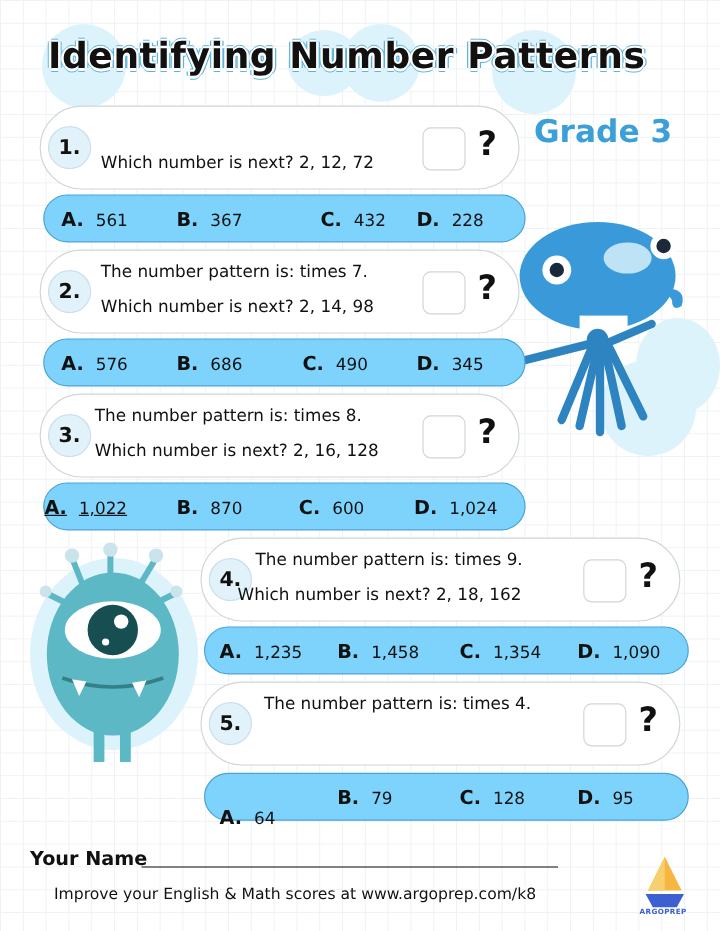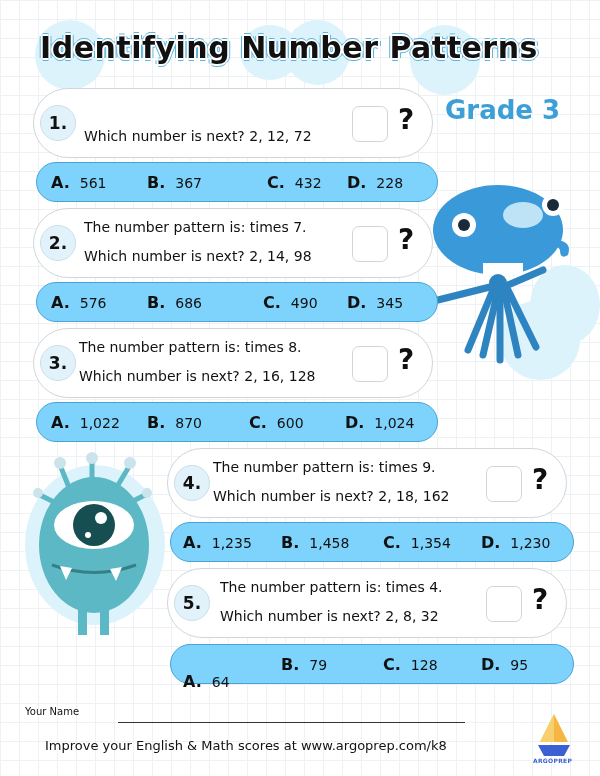--- a/index.html
+++ b/index.html
@@ -36,21 +36,21 @@
     position:absolute; top:17px; width:34px; height:34px; border:1.5px solid #cfd6da;
     border-radius:7px; background:#fff;
   }
   .qmark { position:absolute; top:14px; font-size:28px; font-weight:bold; }
   .a-pill {
     position:absolute; height:38px; border:1.5px solid #4aa3d4; border-radius:20px;
     background:#7dd3fc; font-size:14px;
   }
   .opt { position:absolute; top:10px; }
   .opt b { font-size:16px; margin-right:10px; }
-  .name-line { position:absolute; left:25px; top:706px; font-size:10px; }
+  .name-line { position:absolute; left:25px; top:706px; font-size:16px;font-weight:bold; }
   .name-underline { position:absolute; left:118px; top:722px; width:347px; border-bottom:1.5px solid #333; }
   .footer { position:absolute; left:25px; top:738px; font-size:13px;margin-left:20px; }
   .logo { position:absolute; left:534px; top:712px; width:40px; height:50px; }
   .logo-text { position:absolute; left:533px; top:757px; font-size:6px; font-weight:bold; color:#3c5fd1; letter-spacing:0.3px; }
 </style>
 </head>
 <body>
 
 <div class="bubble" style="left:35px;top:20px;width:70px;height:70px;"></div>
 <div class="bubble" style="left:240px;top:25px;width:60px;height:55px;"></div>
@@ -129,62 +129,61 @@
   <div class="q-pill" style="left:33px;top:208px;width:398px;">
     <div class="q-num">2.</div>
     <div class="q-line1">The number pattern is: times 7.</div>
     <div class="q-line2">Which number is next? 2, 14, 98</div>
     <div class="ans-box" style="left:318px;"></div>
     <div class="qmark" style="left:364px;">?</div>
   </div>
   <div class="a-pill" style="left:36px;top:282px;width:400px;">
     <div class="opt" style="left:14px;"><b>A.</b><span>576</span></div>
     <div class="opt" style="left:110px;"><b>B.</b><span>686</span></div>
-    <div class="opt" style="left:215px;margin-left:11px;"><b>C.</b><span>490</span></div>
+    <div class="opt" style="left:215px;"><b>C.</b><span>490</span></div>
     <div class="opt" style="left:310px;"><b>D.</b><span>345</span></div>
   </div>
 </div>
 
 <div>
   <div class="q-pill" style="left:33px;top:328px;width:398px;">
     <div class="q-num">3.</div>
     <div class="q-line1" style="left:45px;">The number pattern is: times 8.</div>
     <div class="q-line2" style="left:45px;">Which number is next? 2, 16, 128</div>
     <div class="ans-box" style="left:318px;"></div>
     <div class="qmark" style="left:364px;">?</div>
   </div>
   <div class="a-pill" style="left:36px;top:402px;width:400px;">
-    <div class="opt" style="left:14px;"><b>A.</b><span>1,022</span></div>
+    <div class="opt" style="left:0;text-decoration:underline;"><b>A.</b><span>1,022</span></div>
     <div class="opt" style="left:110px;"><b>B.</b><span>870</span></div>
     <div class="opt" style="left:212px;"><b>C.</b><span>600</span></div>
     <div class="opt" style="left:308px;"><b>D.</b><span>1,024</span></div>
   </div>
 </div>
 
 <div>
   <div class="q-pill" style="left:167px;top:448px;width:398px;">
     <div class="q-num">4.</div>
     <div class="q-line1" style="left:45px;">The number pattern is: times 9.</div>
-    <div class="q-line2" style="left:45px;">Which number is next? 2, 18, 162</div>
+    <div class="q-line2" style="left:30px;">Which number is next? 2, 18, 162</div>
     <div class="ans-box" style="left:318px;"></div>
     <div class="qmark" style="left:364px;">?</div>
   </div>
   <div class="a-pill" style="left:170px;top:522px;width:402px;">
     <div class="opt" style="left:12px;"><b>A.</b><span>1,235</span></div>
     <div class="opt" style="left:110px;"><b>B.</b><span>1,458</span></div>
     <div class="opt" style="left:212px;"><b>C.</b><span>1,354</span></div>
-    <div class="opt" style="left:310px;"><b>D.</b><span>1,230</span></div>
+    <div class="opt" style="left:310px;"><b>D.</b><span>1,090</span></div>
   </div>
 </div>
 
 <div>
   <div class="q-pill" style="left:167px;top:568px;width:398px;">
     <div class="q-num">5.</div>
     <div class="q-line1" style="left:52px;">The number pattern is: times 4.</div>
-    <div class="q-line2" style="left:52px;">Which number is next? 2, 8, 32</div>
     <div class="ans-box" style="left:318px;"></div>
     <div class="qmark" style="left:364px;">?</div>
   </div>
   <div class="a-pill" style="left:170px;top:644px;width:402px;">
     <div class="opt" style="left:12px;margin-top:17px;"><b>A.</b><span>64</span></div>
     <div class="opt" style="left:110px;"><b>B.</b><span>79</span></div>
     <div class="opt" style="left:212px;"><b>C.</b><span>128</span></div>
     <div class="opt" style="left:310px;"><b>D.</b><span>95</span></div>
   </div>
 </div>

